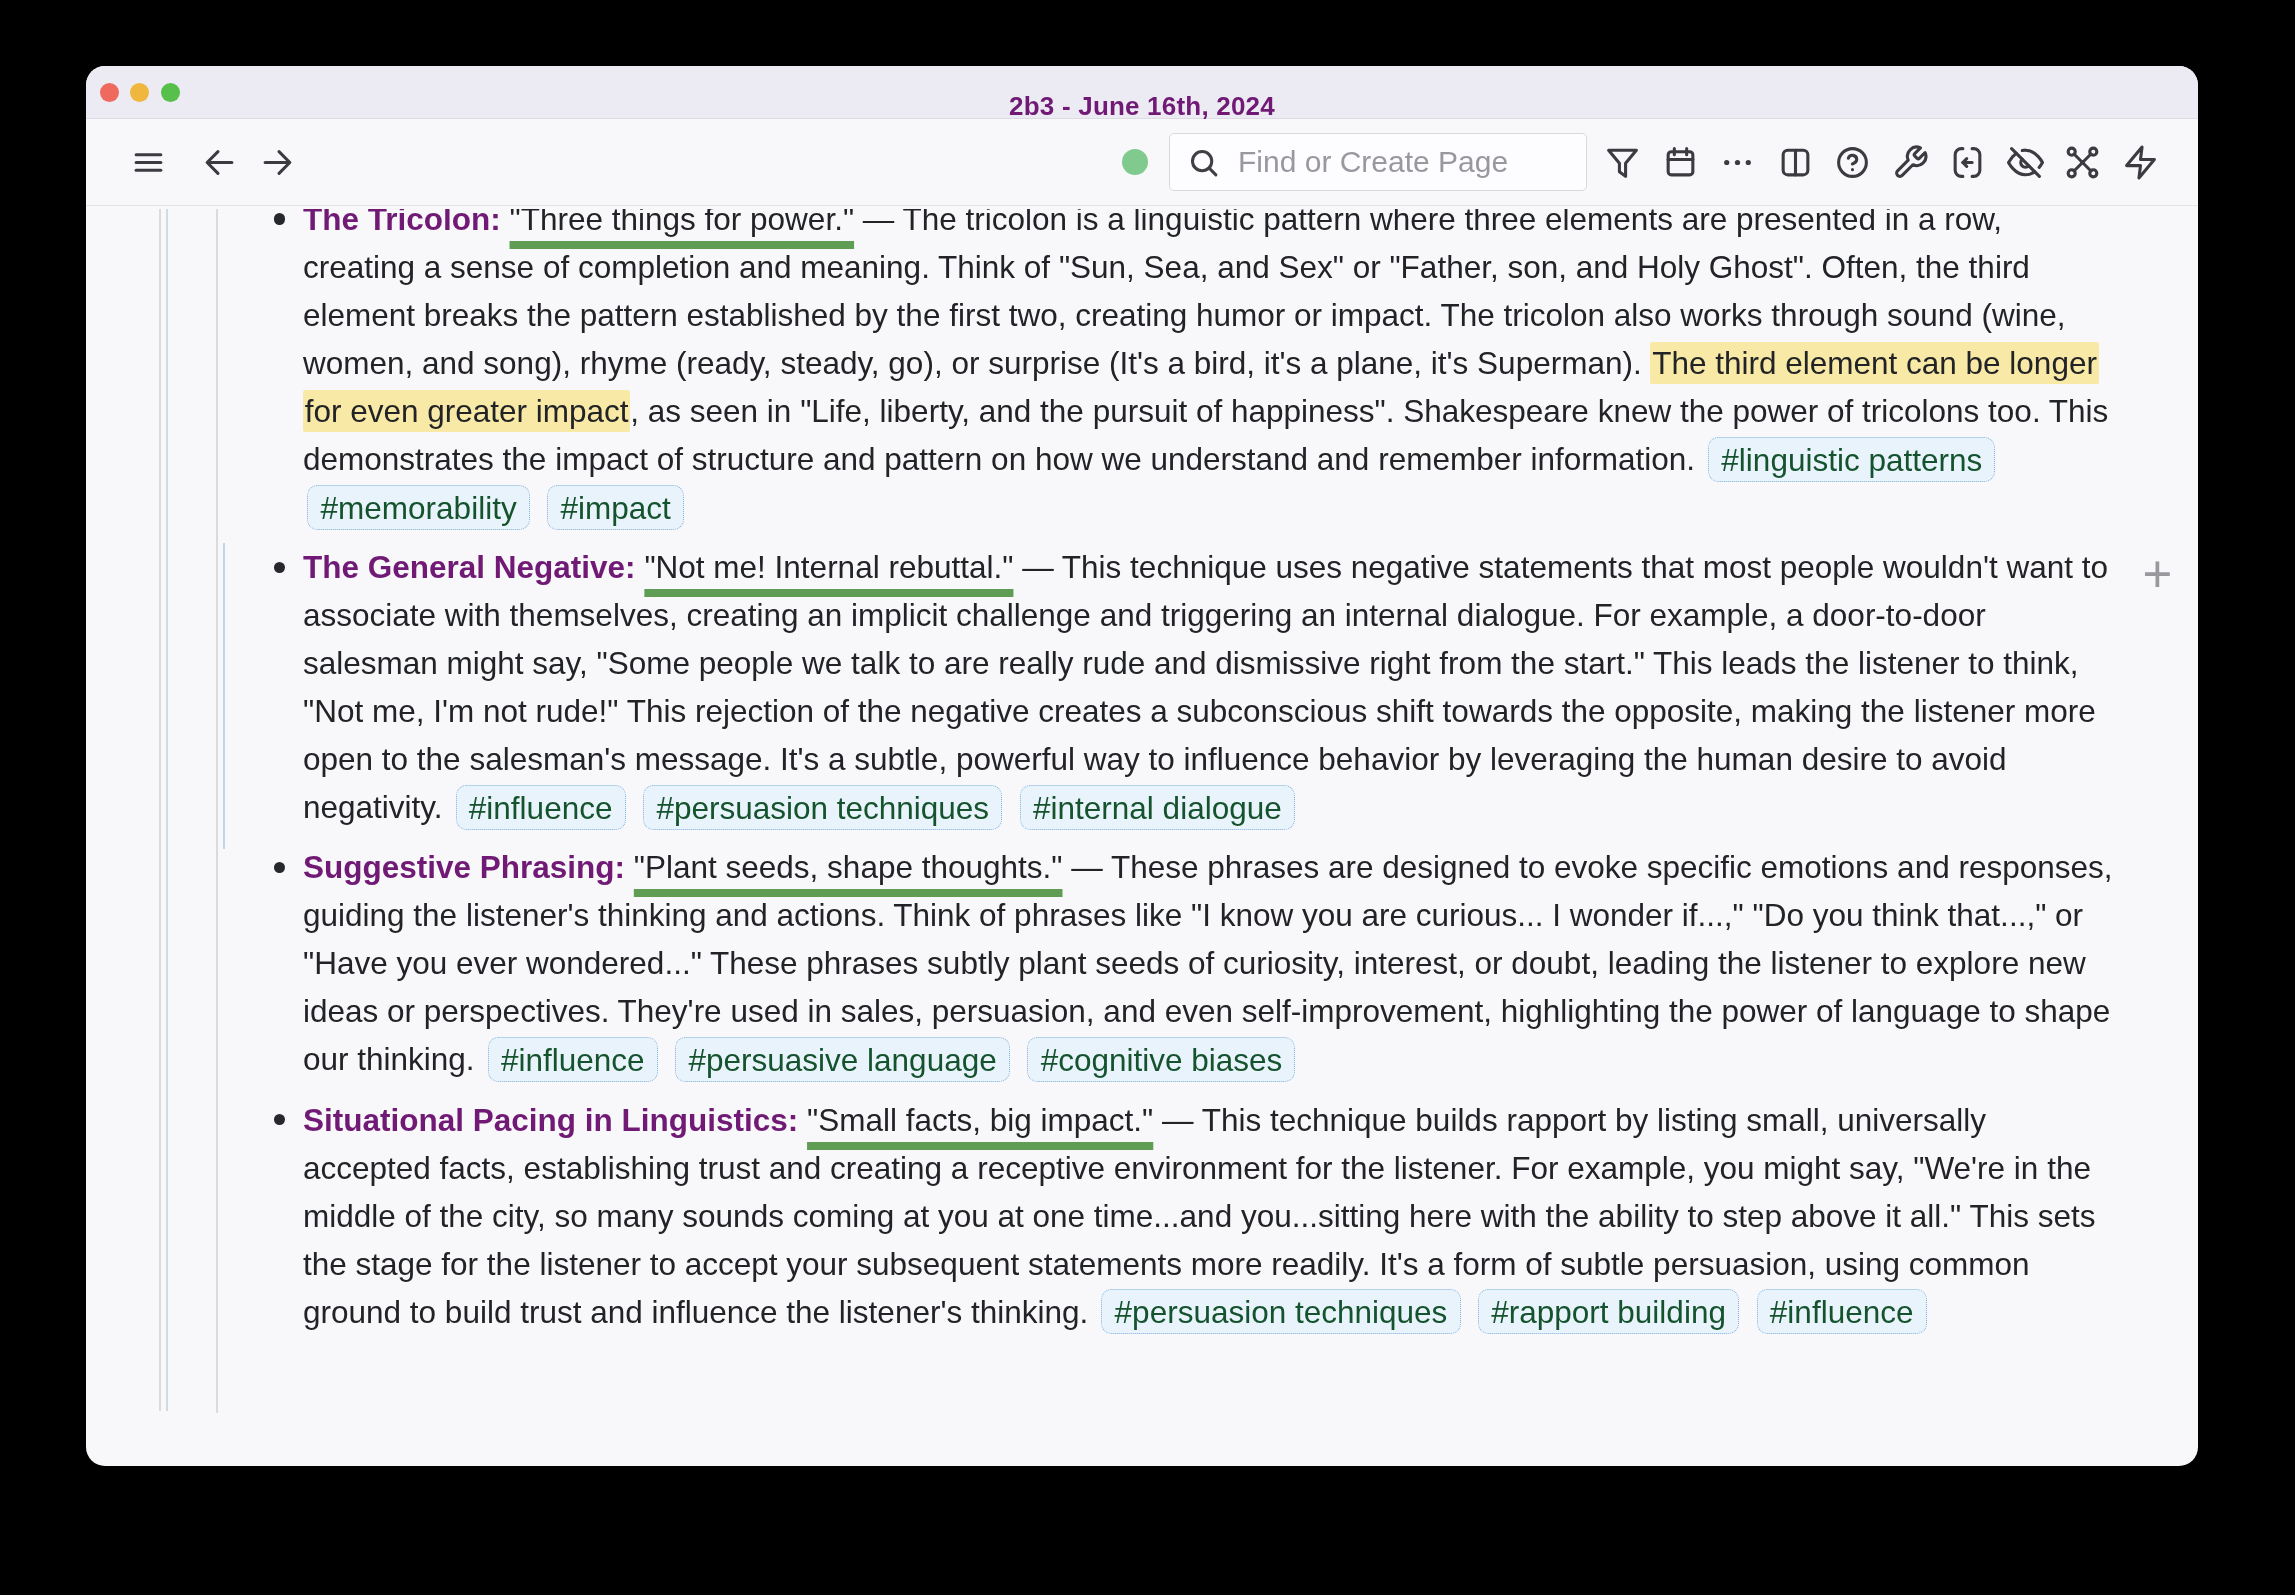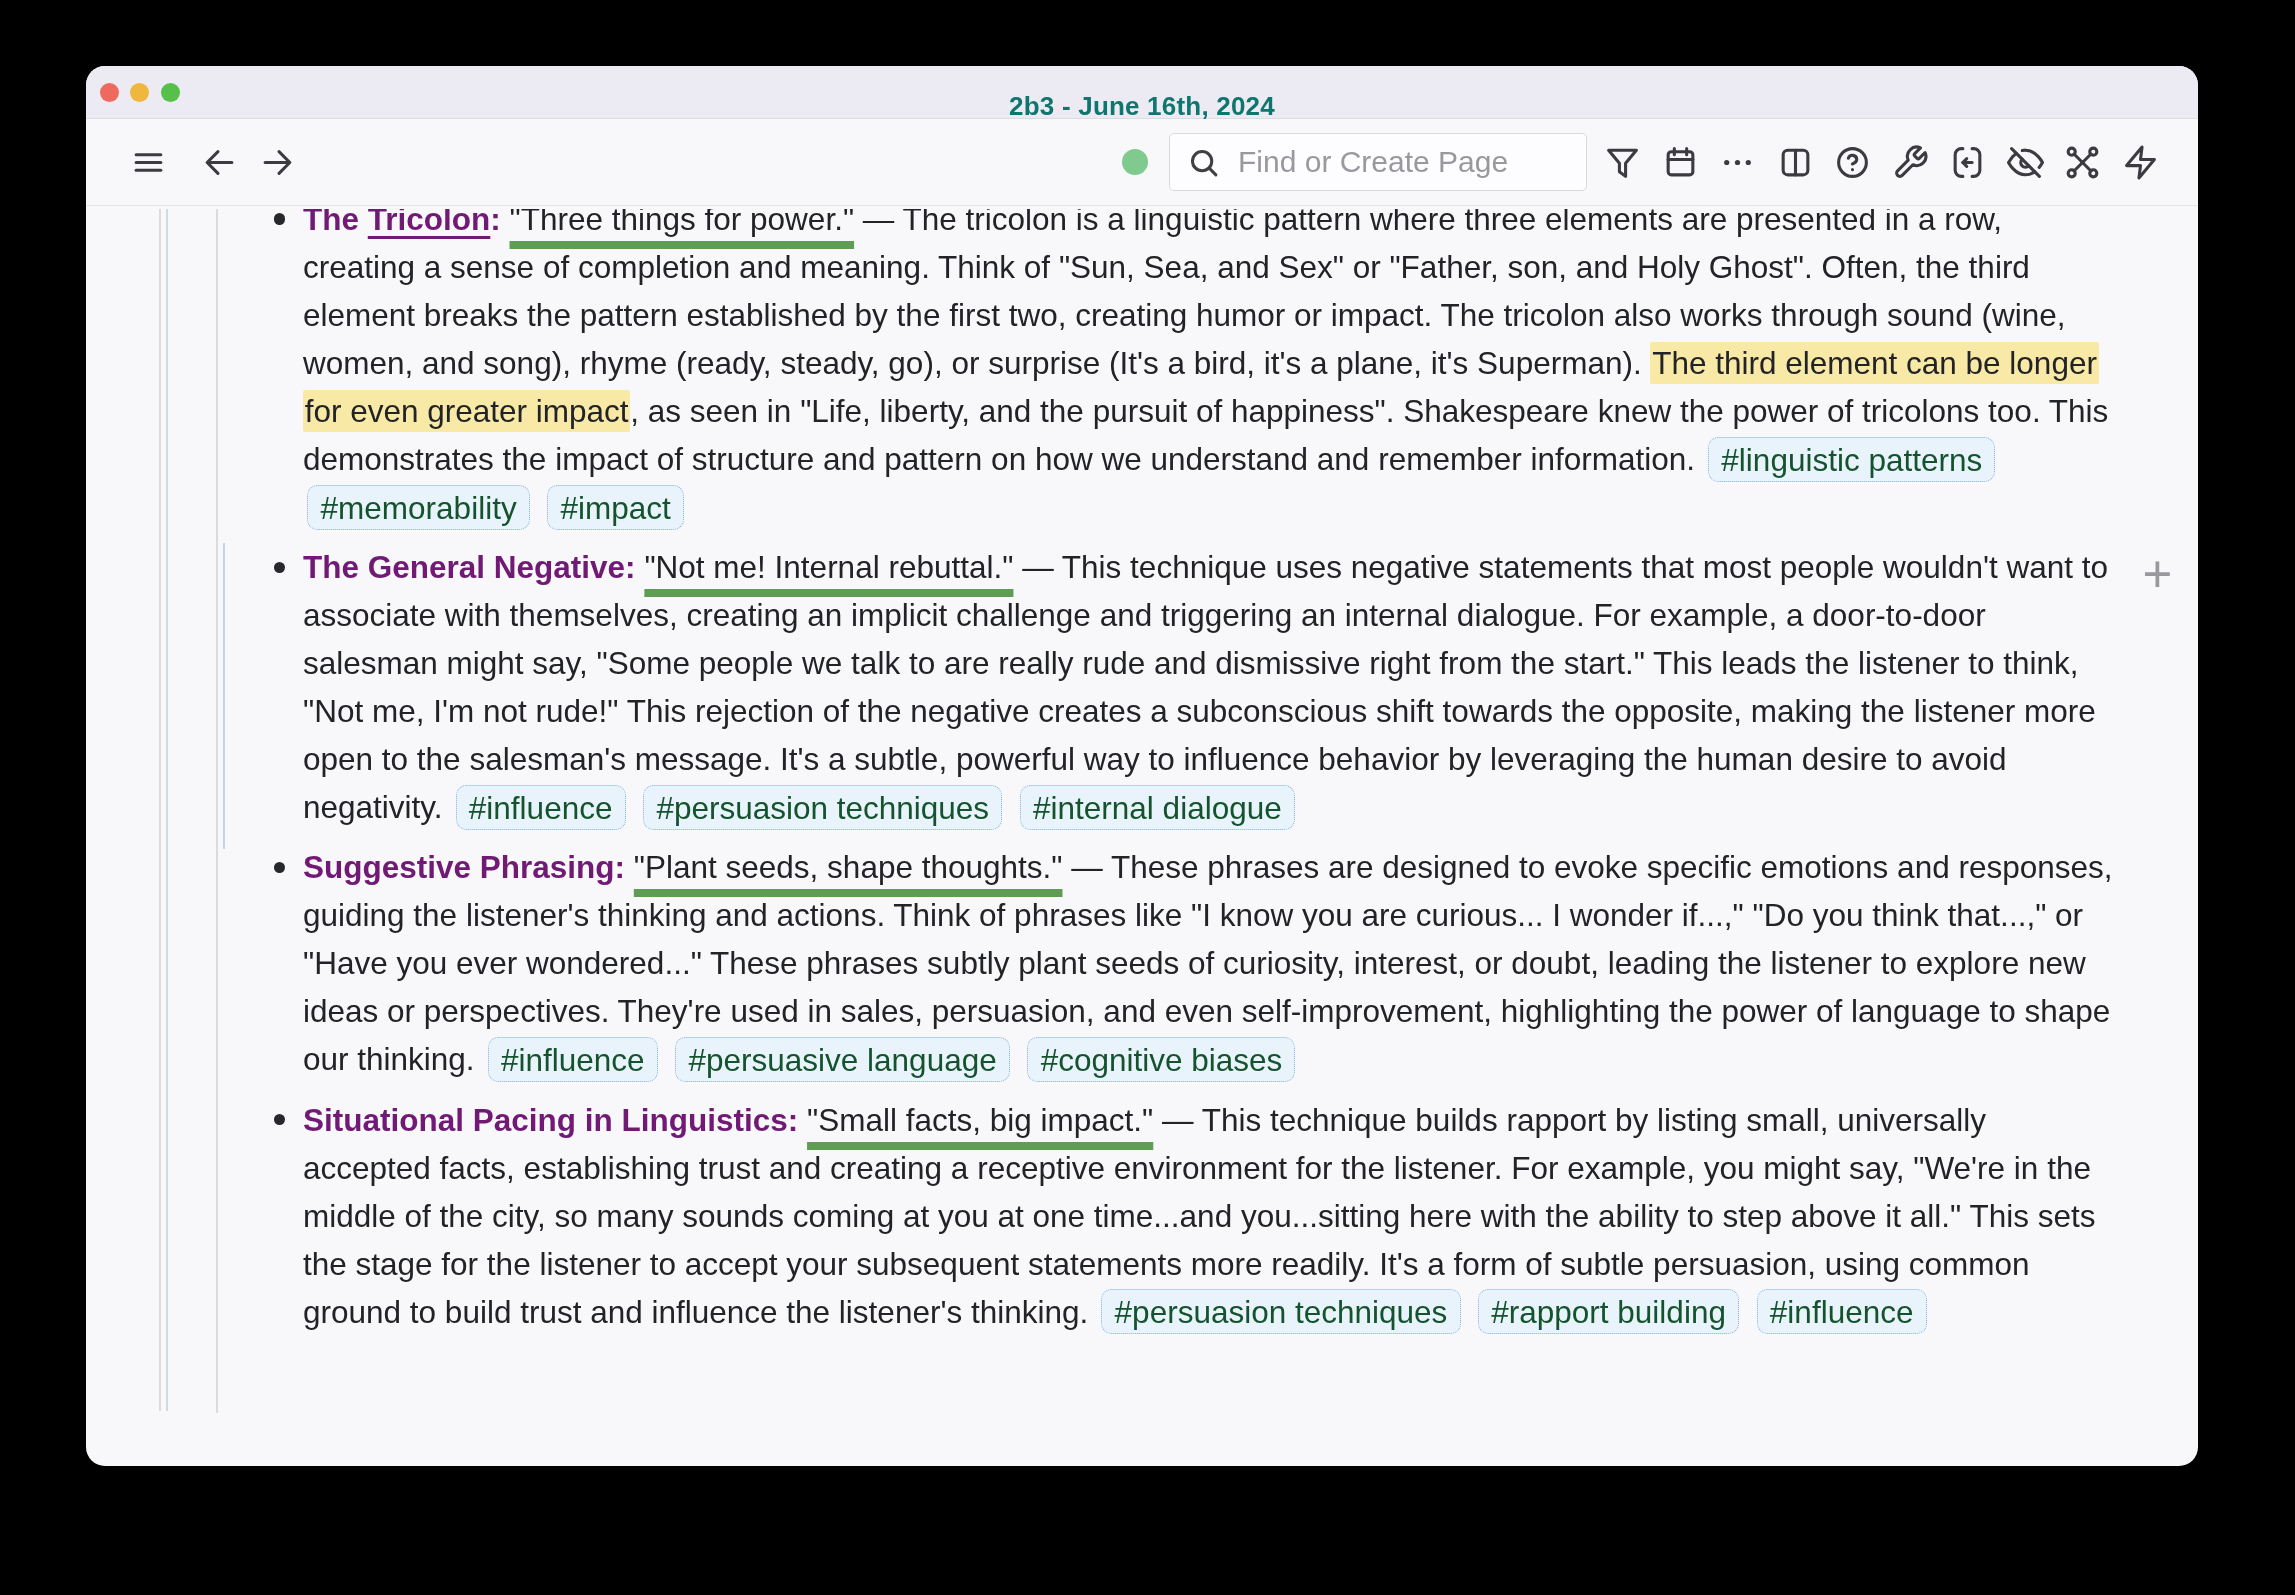--- a/index.html
+++ b/index.html
@@ -5,21 +5,21 @@
   html,body{margin:0;padding:0;width:2295px;height:1596px;background:#000;overflow:hidden;
     font-family:"Liberation Sans",sans-serif;}
   .window{position:absolute;left:86px;top:66px;width:2112px;height:1400px;background:#f8f8fa;
     border-radius:19px;overflow:hidden;box-shadow:0 26px 79px rgba(0,0,0,.6);}
   
   .titlebar{height:52px;background:#ecebf3;border-bottom:0.9px solid #dcdbe4;position:relative;
     display:flex;align-items:center;justify-content:center;}
   .lights{position:absolute;left:14px;top:0;height:100%;display:flex;align-items:center;gap:11.4px;}
   .light{width:19px;height:19px;border-radius:50%;}
   .light.red{background:#ee6a5e;}.light.yellow{background:#f0b73f;}.light.green{background:#57c04b;}
-  .title{font-size:26px;font-weight:700;color:#0f766e;letter-spacing:0.2px;margin-top:29px;}
+  .title{font-size:26px;font-weight:700;color:#701a75;letter-spacing:0.2px;margin-top:29px;}
   
   .toolbar{height:87px;background:#f8f8fa;border-bottom:1.7px solid #e3e3e8;display:flex;
     align-items:center;padding:0 38px 0 42px;box-sizing:border-box;}
   .tbtn{background:none;border:none;padding:0;margin:0;width:40px;height:40px;display:flex;
     align-items:center;justify-content:center;cursor:pointer;flex:0 0 auto;}
   .tbtn svg{width:37px;height:37px;stroke:#3b3b41;stroke-width:2;fill:none;
     stroke-linecap:round;stroke-linejoin:round;}
   .gap-lg{margin-left:31.5px;}.gap-sm{margin-left:17.5px;}
   .spacer{flex:1;}
   .syncdot{width:26px;height:26px;border-radius:50%;background:#7fca8c;flex:0 0 auto;margin-right:21px;}
@@ -37,21 +37,21 @@
   .g1{left:73px;top:0;height:1202px;background:#dadbdf;}
   .g2{left:80px;top:0;height:1202px;background:#cfdbe4;}
   .g3{left:130px;top:0;height:1204px;background:#dadbdf;}
   .g4{left:137px;top:334px;height:306px;background:#c3d6e4;}
   ul.outline{list-style:none;margin:-14px 0 0 0;padding:0;}
   li.item{position:relative;padding-left:217px;width:1813px;box-sizing:content-box;
     font-size:31.5px;line-height:48px;color:#222327;margin-bottom:12.2px;}
   .dot{position:absolute;left:188px;top:18.4px;width:11.4px;height:11.4px;border-radius:50%;
     background:#27282c;cursor:pointer;}
   .seg-b{font-weight:700;color:#701a75;}
-  .seg-link{text-decoration:underline;text-decoration-thickness:2.6px;text-underline-offset:6.1px;cursor:pointer;}
+  .seg-link{text-decoration-thickness:2.6px;text-underline-offset:6.1px;cursor:pointer;}
   .seg-q{text-decoration:underline;text-decoration-color:#5f9d55;text-decoration-thickness:7.9px;
     text-underline-offset:11.4px;}
   .seg-hl{background:#f8e9a6;padding:2.6px 1.7px;border-radius:2.6px;
     -webkit-box-decoration-break:clone;box-decoration-break:clone;}
   .tag{background:#e9f3fb;border:1.7px dotted #7fb1de;border-radius:10.5px;color:#14532d;
     padding:3.5px 12.2px;margin:0 4.4px;cursor:pointer;
     -webkit-box-decoration-break:clone;box-decoration-break:clone;}
   .addblock{position:absolute;left:2047px;top:341px;width:49px;height:49px;border:none;
     background:none;color:#98989d;font-size:51px;font-weight:300;line-height:45px;
     cursor:pointer;font-family:"Liberation Sans",sans-serif;}

